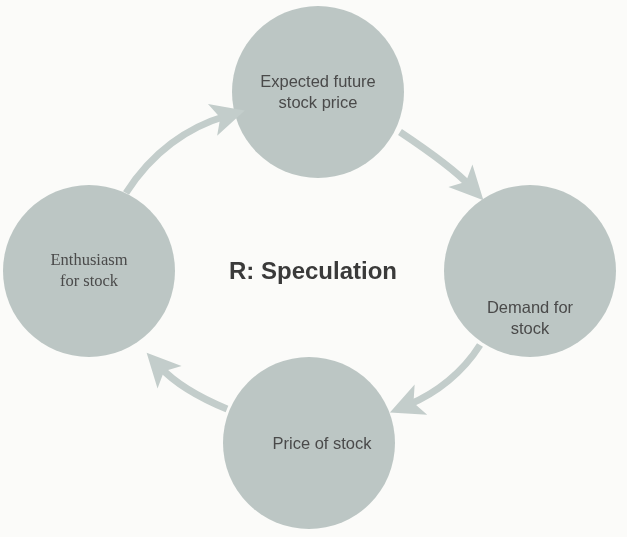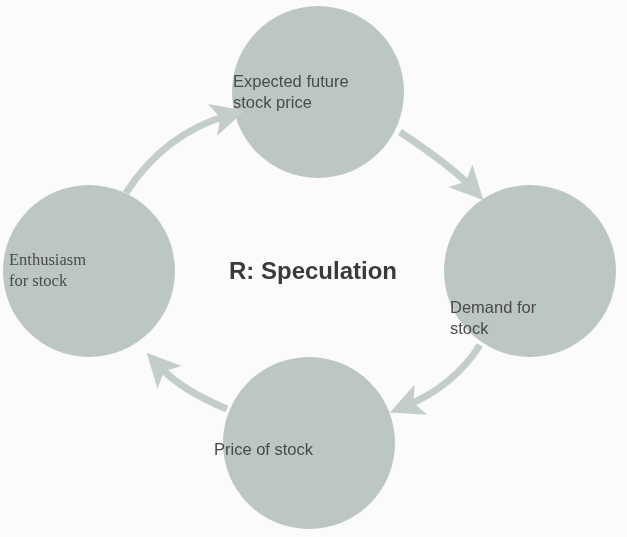--- a/index.html
+++ b/index.html
@@ -22,21 +22,21 @@
   }
   #loop-svg {
     position: absolute;
     left: 0;
     top: 0;
     width: 627px;
     height: 537px;
   }
   .node-label {
     position: absolute;
-    text-align: left;
+    text-align: center;
     color: #4a4a4a;
     font-size: 16.5px;
     line-height: 1.26;
     font-weight: 400;
     white-space: pre-line;
     transform: translate(-50%, -50%);
     pointer-events: none;
   }
   #center-label {
     position: absolute;
@@ -77,17 +77,17 @@
 
   <div class="node-label" style="left:89px; top:271px; width:160px;font-family:Liberation Serif, serif;">Enthusiasm
 for stock</div>
 
   <div class="node-label" style="left:318px; top:92px; width:170px;">Expected future
 stock price</div>
 
   <div class="node-label" style="left:530px; top:271px; width:160px;margin-top:47px;">Demand for
 stock</div>
 
-  <div class="node-label" style="left:298px; top:443px; width:168px;margin-top:6px;">Price of stock</div>
+  <div class="node-label" style="left:322px; top:443px; width:168px;">Price of stock</div>
 
   <div id="center-label" style="left:313px; top:271px;">R: Speculation</div>
 
 </div>
 
 </body></html>

